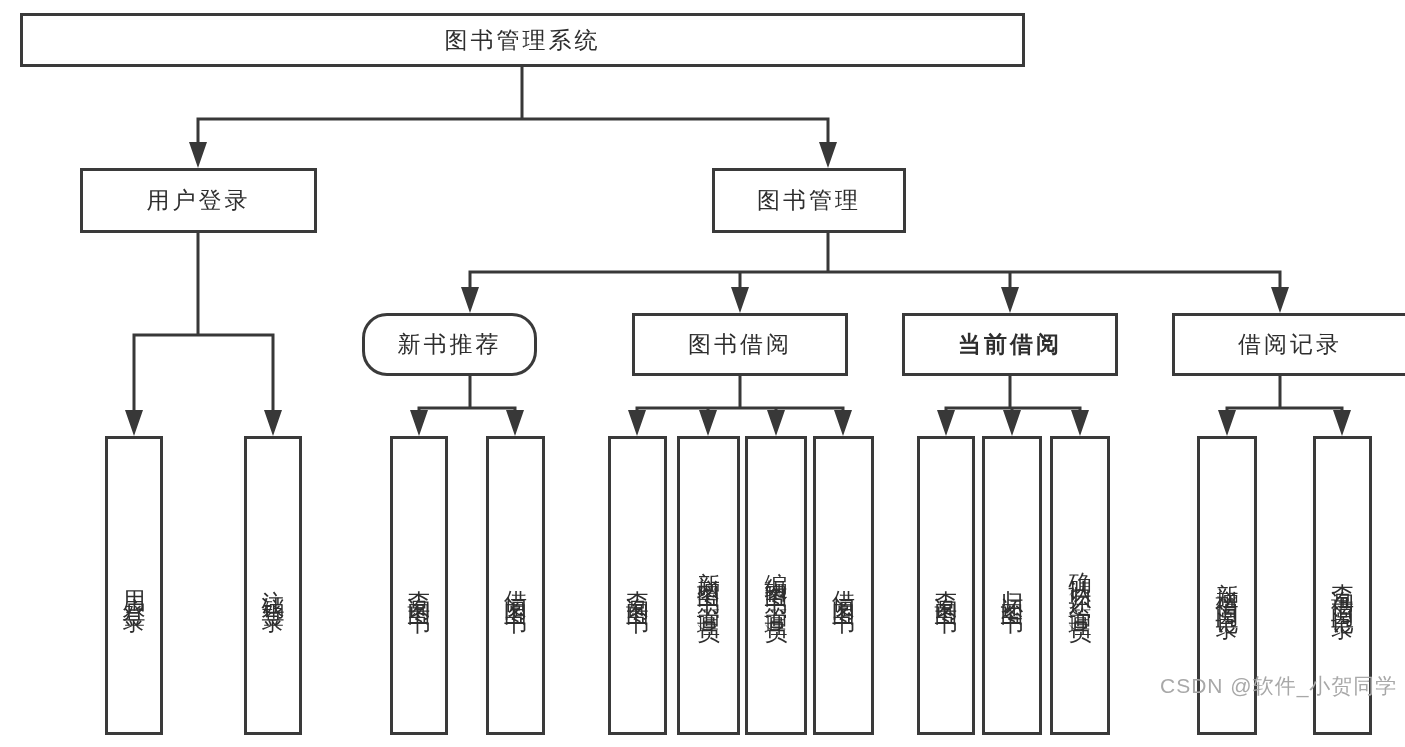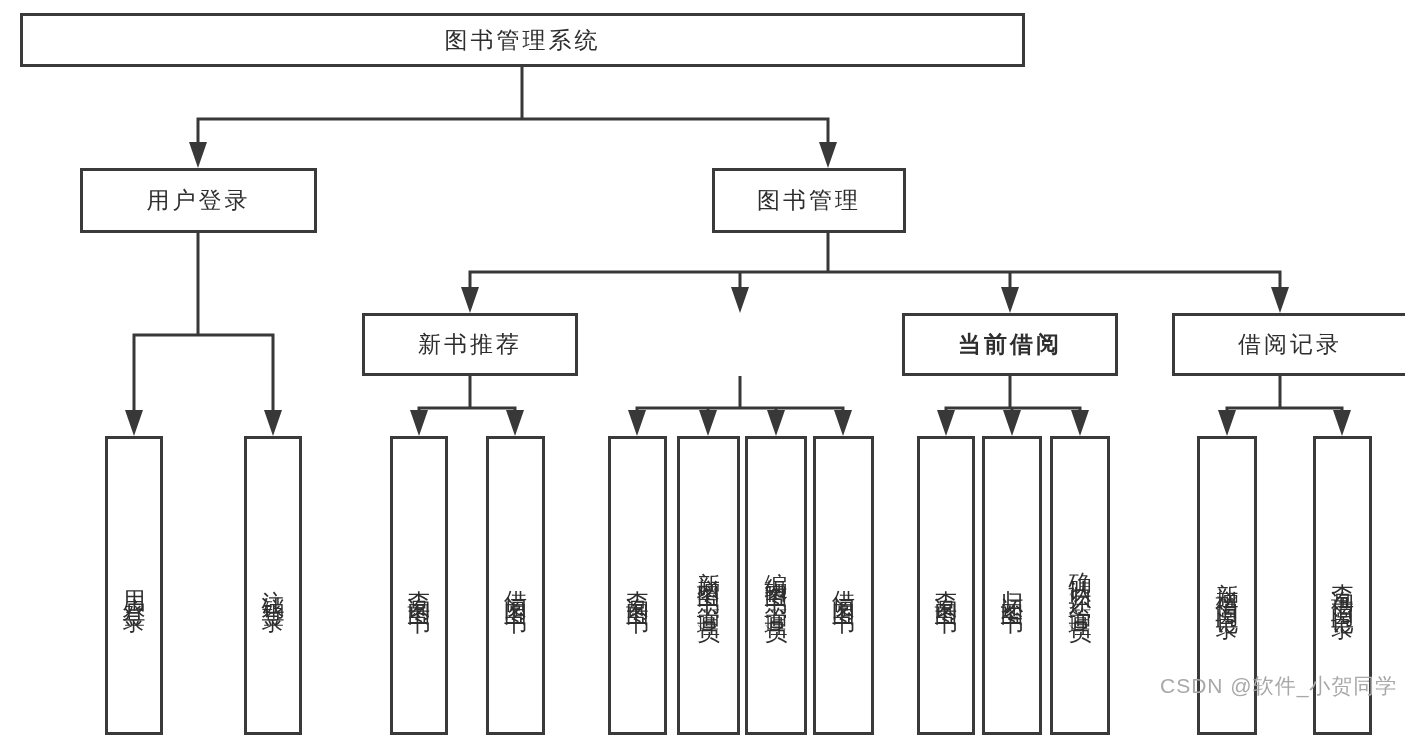--- a/index.html
+++ b/index.html
@@ -119,22 +119,25 @@
     <span>图书管理系统</span>
   </div>
 
   <div class="hnode" style="left:80px;top:168px;width:237px;height:65px;">
     <span>用户登录</span>
   </div>
   <div class="hnode" style="left:712px;top:168px;width:194px;height:65px;">
     <span>图书管理</span>
   </div>
 
-  <div class="hnode" style="left:362px;top:313px;width:216px;height:63px;">
+  <div class="hnode" style="left:362px;top:313px;width:175px;height:63px;border-radius:25px;">
     <span>新书推荐</span>
+  </div>
+  <div class="hnode" style="left:632px;top:313px;width:216px;height:63px;">
+    <span>图书借阅</span>
   </div>
   <div class="hnode" style="left:902px;top:313px;width:216px;height:63px;font-weight:bold;">
     <span>当前借阅</span>
   </div>
   <div class="hnode" style="left:1172px;top:313px;width:236px;height:63px;">
     <span>借阅记录</span>
   </div>
 
   <div class="vnode" style="left:105px;width:58px;">
     <span>用户登录</span>

